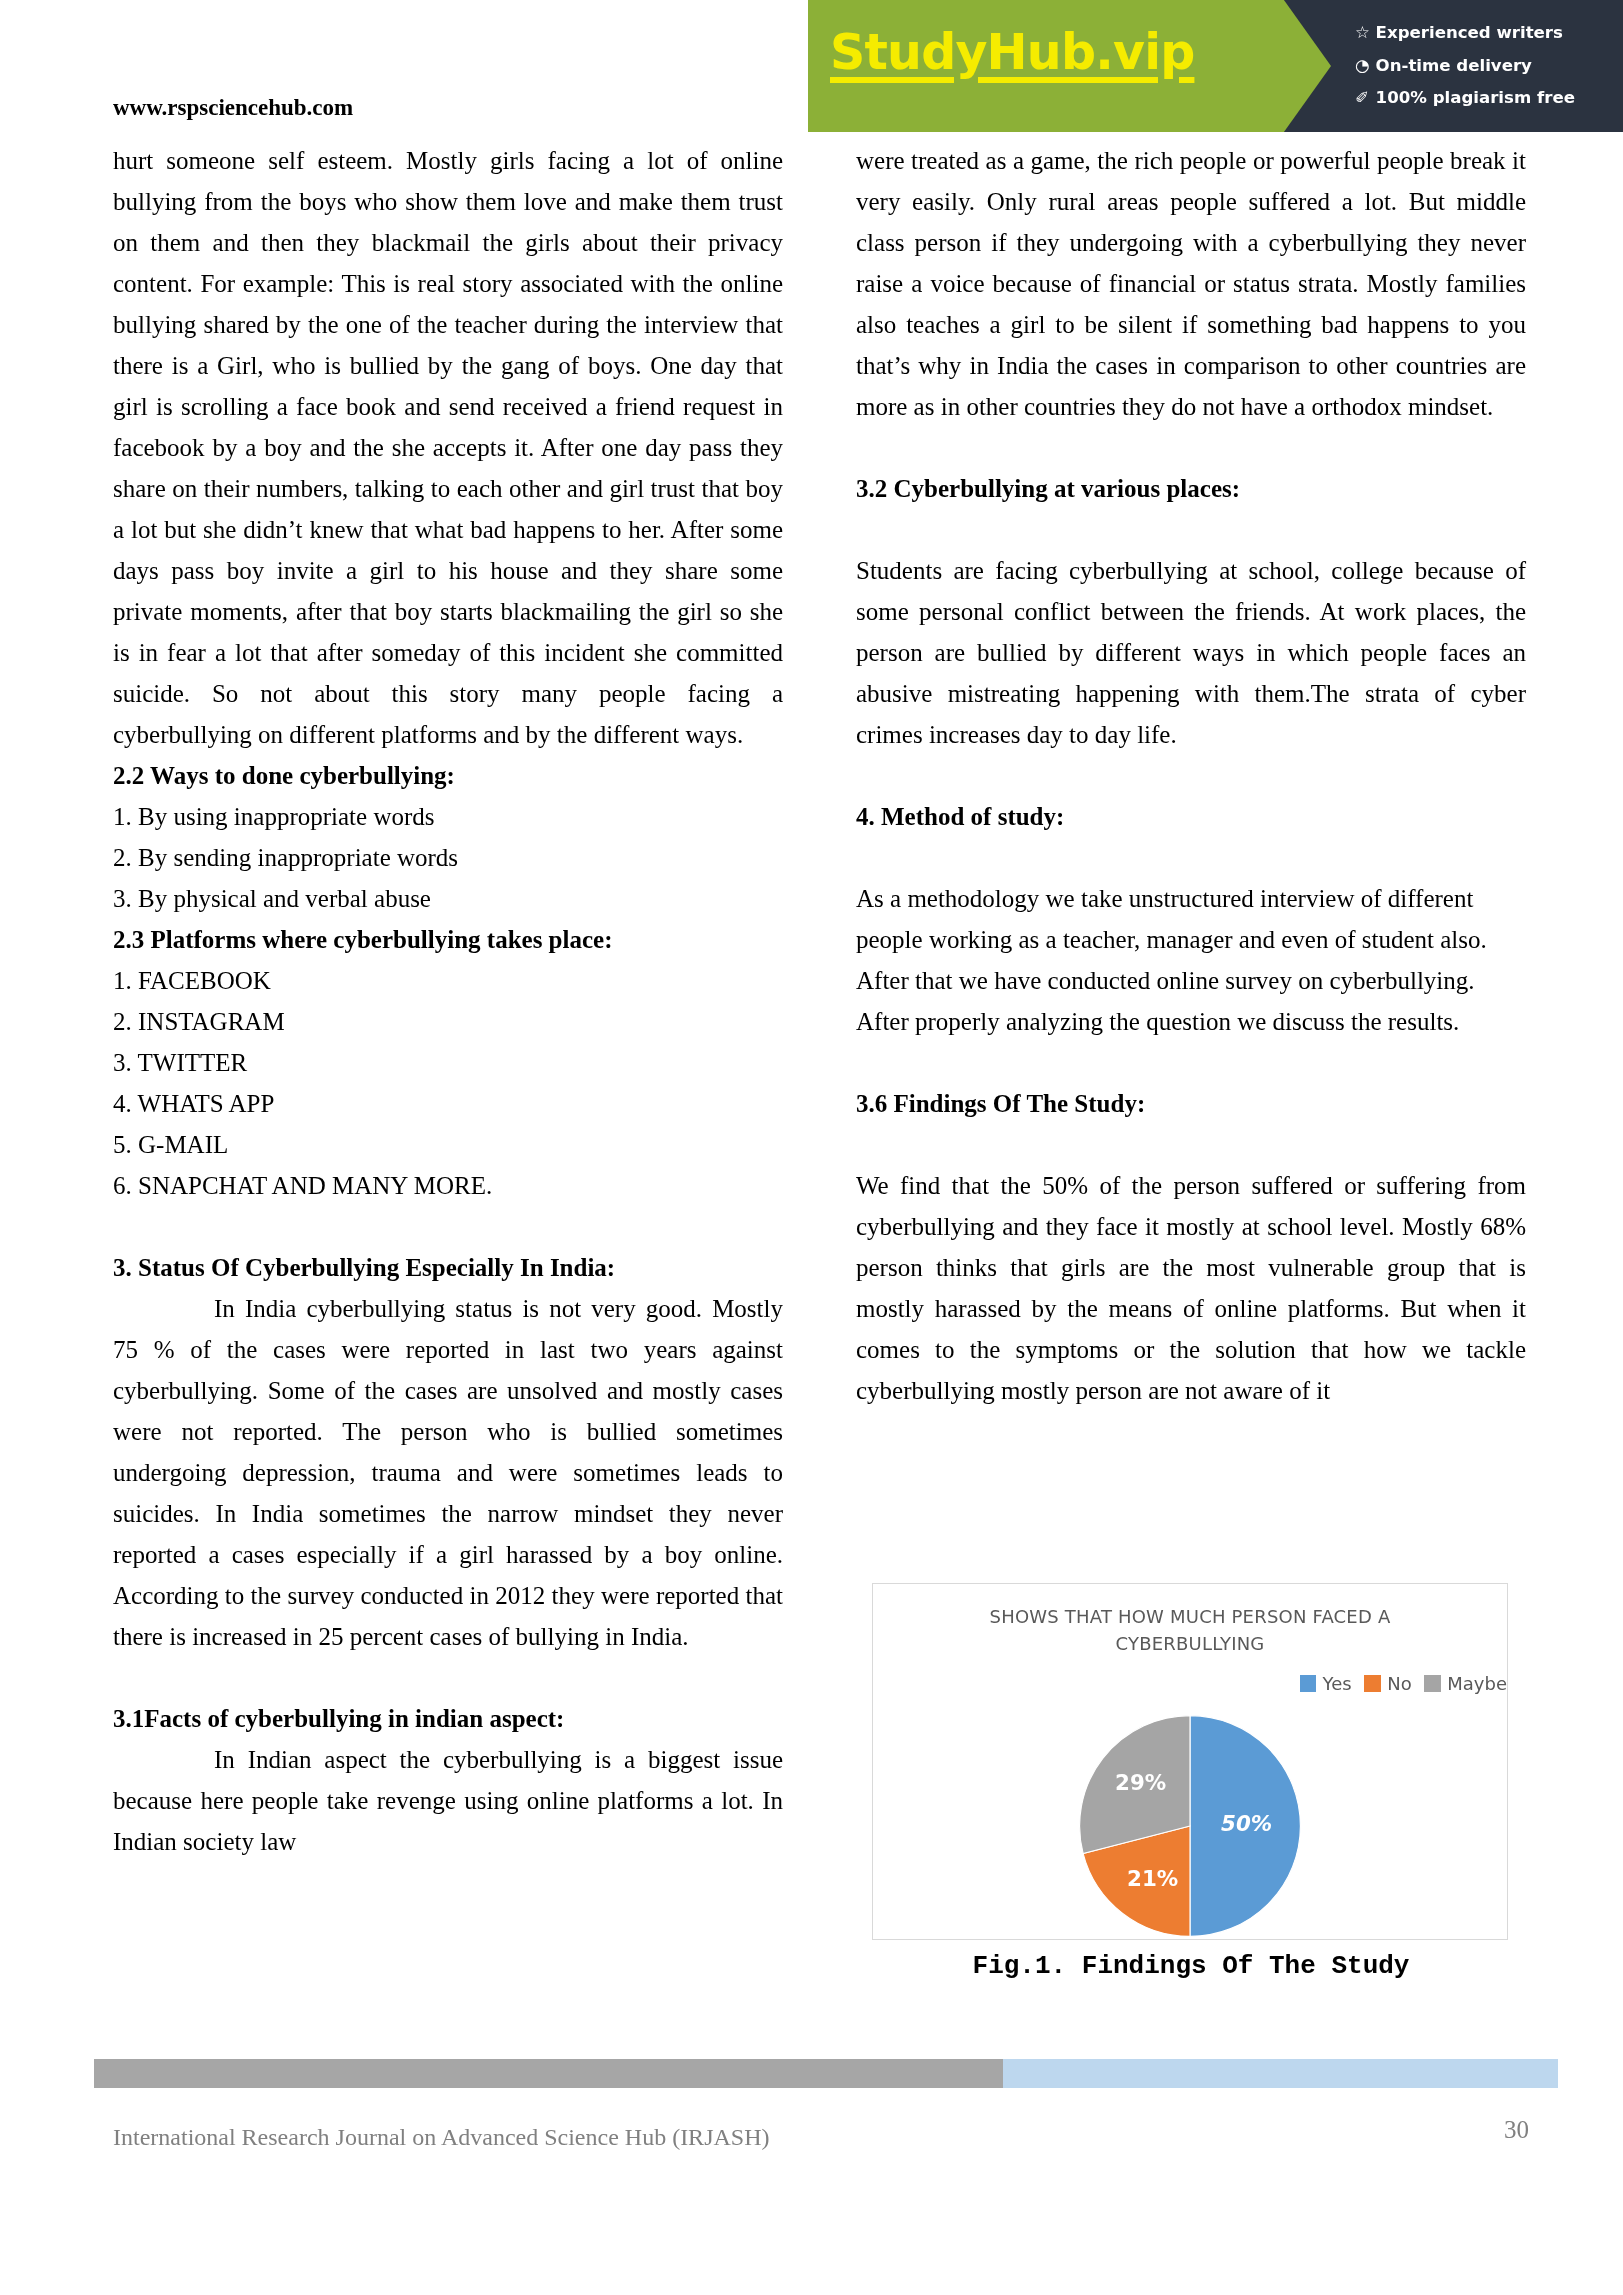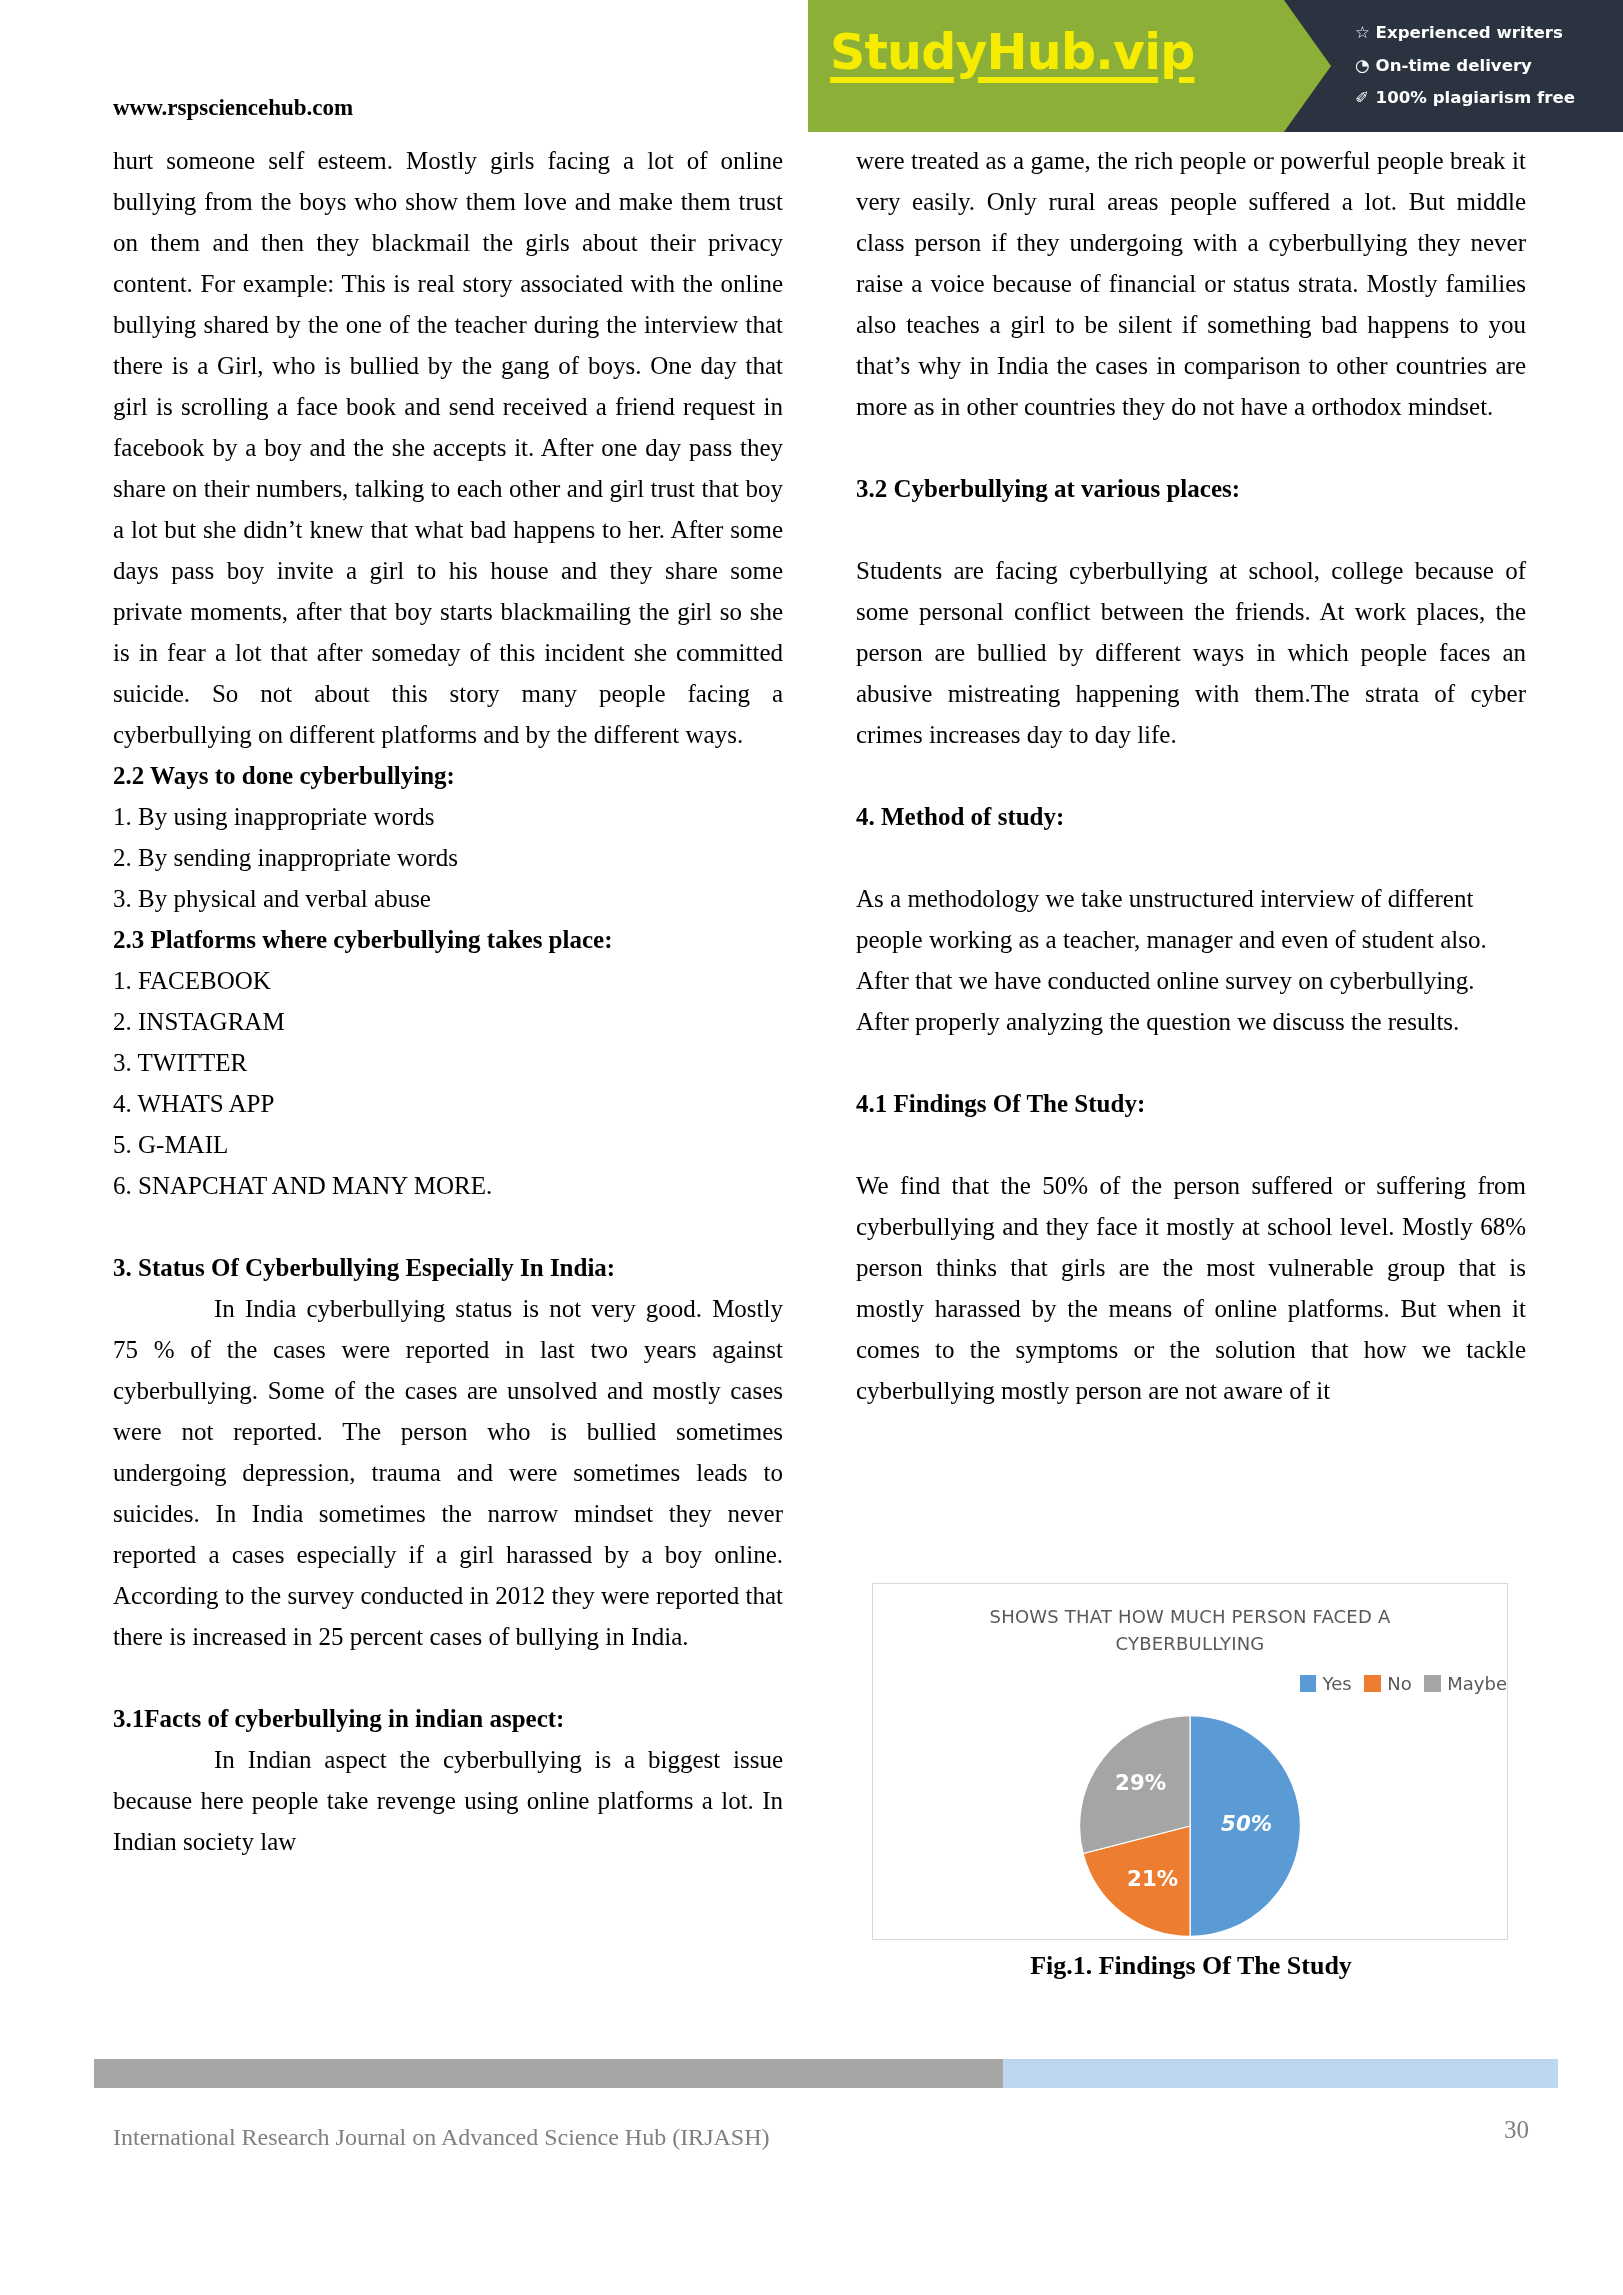--- a/index.html
+++ b/index.html
@@ -153,20 +153,21 @@
     color: #ffffff;
   }
   .fig-caption {
     position: absolute;
     left: 856px;
     top: 1951px;
     width: 670px;
     text-align: center;
     font-weight: bold;
     font-size: 26px;
+    font-family: Liberation Mono, monospace;
   }
 
   
   .footer-bar-gray {
     position: absolute;
     left: 94px;
     top: 2059px;
     width: 910px;
     height: 28.5px;
     background: #a6a6a6;
@@ -240,21 +241,21 @@
   <p class="just">were treated as a game, the rich people or powerful people break it very easily. Only rural areas people suffered a lot. But middle class person if they undergoing with a cyberbullying they never raise a voice because of financial or status strata. Mostly families also teaches a girl to be silent if something bad  happens to you that’s why in India the cases in comparison to other countries are more as in other countries they do not have a orthodox mindset.</p>
   <div class="spacer"></div>
   <p class="h">3.2 Cyberbullying at various places:</p>
   <div class="spacer"></div>
   <p class="just">Students are facing cyberbullying at school, college because of some personal conflict between the friends. At work places, the person are bullied by different ways in which people faces an abusive mistreating happening with them.The strata of cyber crimes increases day to day life.</p>
   <div class="spacer"></div>
   <p class="h">4. Method of study:</p>
   <div class="spacer"></div>
   <p class="left">As a methodology we take unstructured interview of different people working as a teacher, manager and even of student also. After that we have conducted online survey on cyberbullying. After properly analyzing the question we discuss the results.</p>
   <div class="spacer"></div>
-  <p class="h">4.1 Findings Of The Study:</p>
+  <p class="h">3.6 Findings Of The Study:</p>
   <div class="spacer"></div>
   <p class="just">We find that the 50% of the person suffered or suffering from cyberbullying and they face it mostly at school level. Mostly 68% person thinks that girls are the most vulnerable group that is mostly harassed by the means of online platforms. But when it comes to the symptoms or the solution that how we tackle cyberbullying mostly person are not aware of it</p>
 </div>
 
 <div class="figure">
   <div class="chart-title">
     <div>SHOWS THAT HOW MUCH PERSON FACED A</div>
     <div>CYBERBULLYING</div>
   </div>
   <div class="chart-legend">

